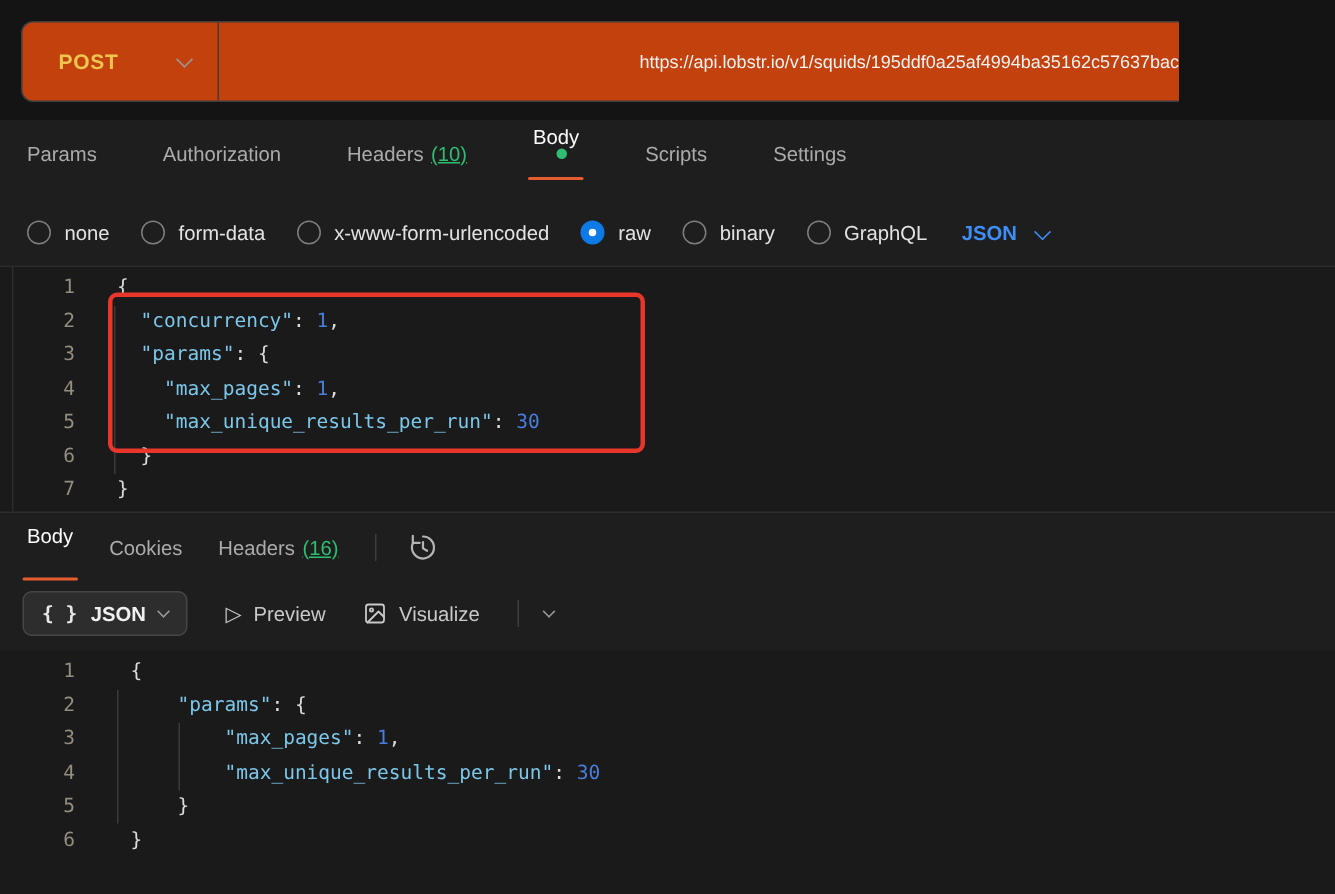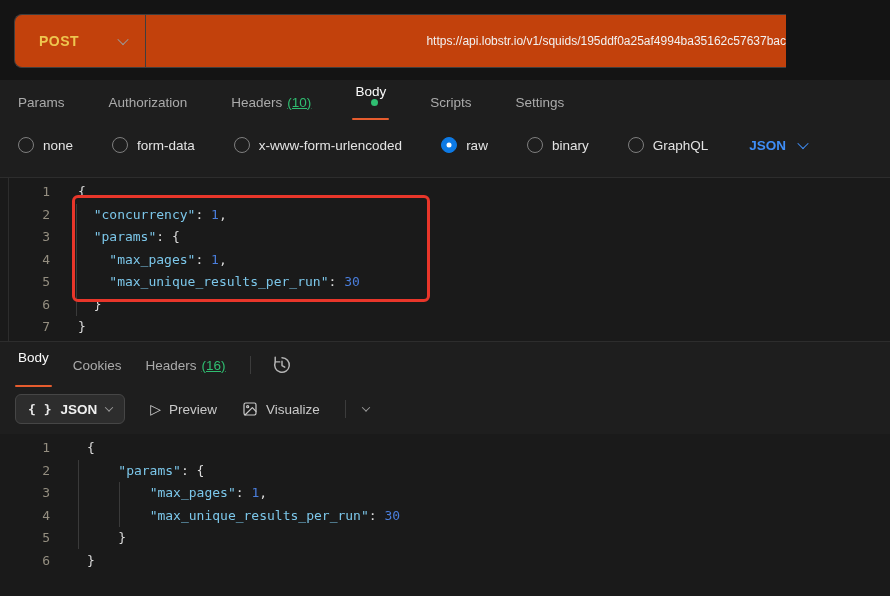--- a/index.html
+++ b/index.html
@@ -35,21 +35,21 @@
   .tab { position:relative; display:flex; align-items:center; color:#ababab; cursor:pointer; height:100%; }
   .tab .count { color:#2fbe71; margin-left:5px;text-decoration:underline; }
   .tab.active { color:#fafafa;flex-direction:column; }
   .tab.active .underline {
     position:absolute; left:-3px; right:-3px; bottom:0; height:2px;
     background:#e65c2e; border-radius:2px;
   }
   .green-dot { width:7px; height:7px; border-radius:50%; background:#2fbe71; margin-left:8px; }
 
   
-  .radio-row { position:absolute; left:18px; top:127px; height:36px; display:flex; align-items:center; gap:39px; }
+  .radio-row { position:absolute; left:18px; top:127px; height:36px; display:flex; align-items:flex-end; gap:21px; }
   .radio-opt { display:flex; align-items:center; gap:9px; color:#e3e3e3; cursor:pointer; }
   .radio {
     width:16px; height:16px; border-radius:50%;
     border:1.5px solid #7e7e7e; background:transparent; position:relative;
   }
   .radio-opt.selected .radio { background:#0d7ae5; border-color:#0d7ae5; }
   .radio-opt.selected .radio::after {
     content:''; position:absolute; left:50%; top:50%; transform:translate(-50%,-50%);
     width:5px; height:5px; border-radius:50%; background:#fff;
   }

